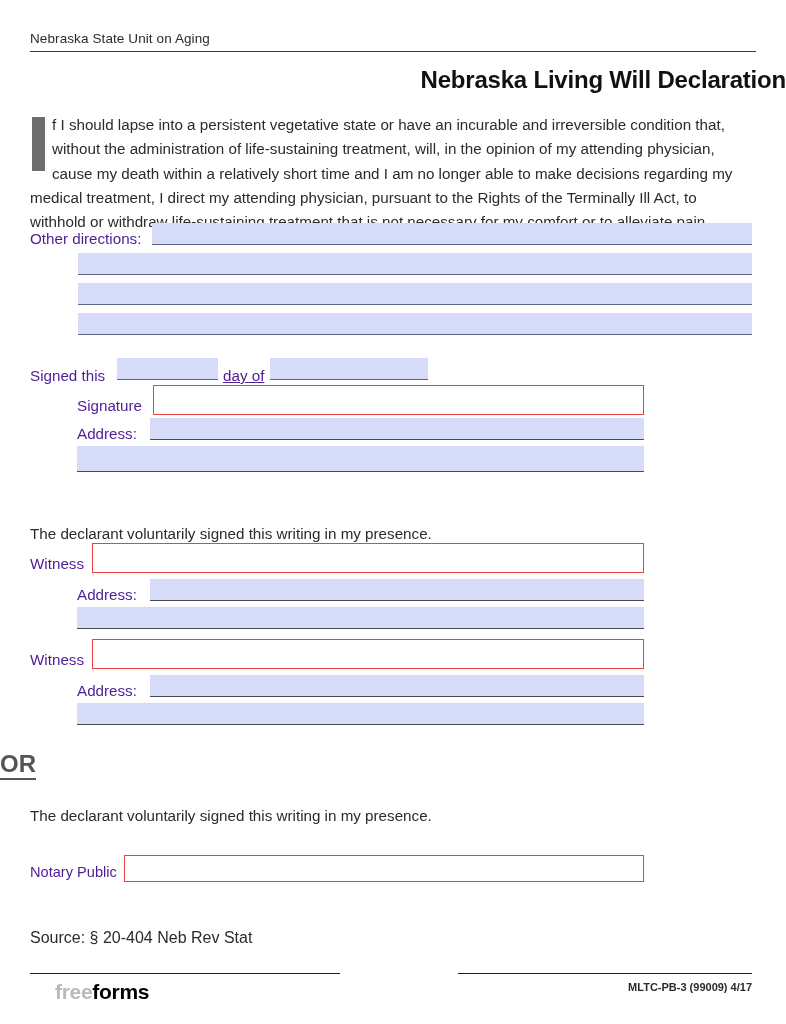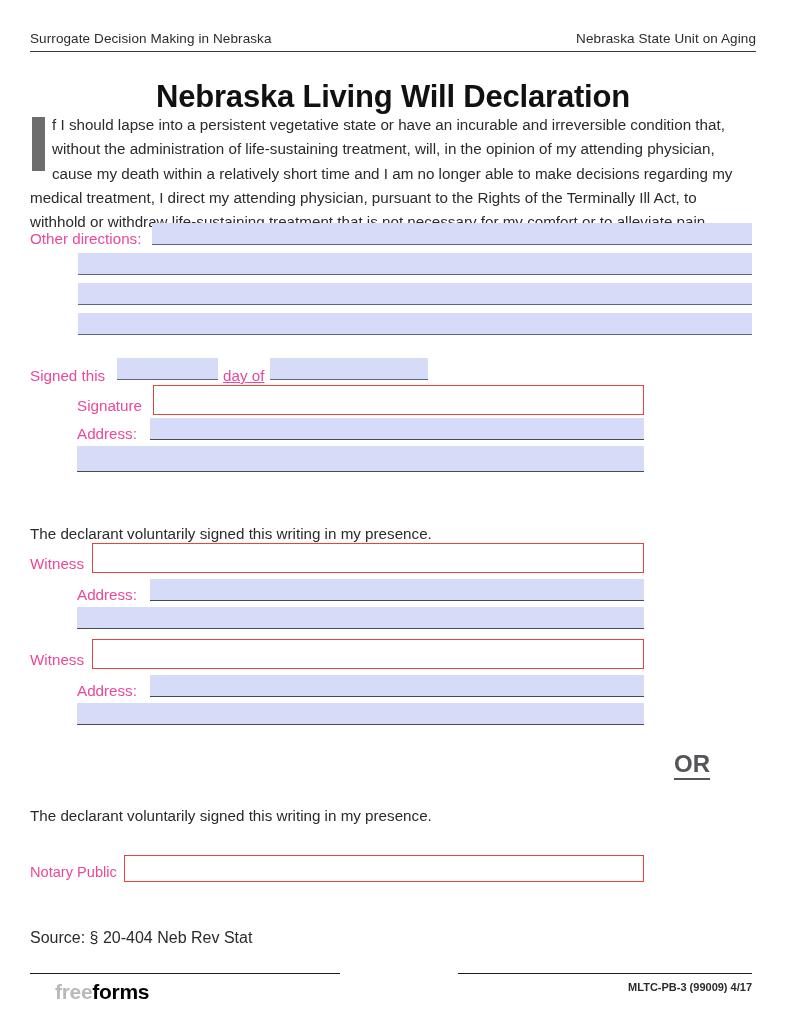--- a/index.html
+++ b/index.html
@@ -39,26 +39,25 @@
     letter-spacing: 0.1px;
     white-space: nowrap;
   }
 
   
   .doc-title {
     position: absolute;
     left: 0;
     top: 66px;
     width: 786px;
-    text-align: center;
-    font-size: 31px;
+    text-align: right;
+    font-size: 24px;
     font-weight: bold;
     letter-spacing: -0.2px;
     color: #111111;
-    margin-top: 13px;
   }
 
   
   .body-para {
     position: absolute;
     left: 30px;
     top: 113px;
     width: 722px;
     font-size: 15.2px;
     line-height: 24.3px;
@@ -88,38 +87,38 @@
   .redbox {
     position: absolute;
     background: #ffffff;
     border: 1.2px solid #e8433f;
     box-sizing: border-box;
   }
   .lbl {
     position: absolute;
     font-size: 15.2px;
     line-height: 20px;
-    color: #ec4899;
+    color: #4c1d95;
     white-space: nowrap;
   }
   .stat {
     position: absolute;
     font-size: 15.2px;
     line-height: 21px;
     color: #2b2b2b;
     white-space: nowrap;
   }
 
   
   .or-text {
     position: absolute;
     left: 0;
     top: 750px;
     width: 710px;
-    text-align: right;
+    text-align: left;
     font-size: 24px;
     font-weight: bold;
     color: #555459;
   }
   .or-text span {
     border-bottom: 2.2px solid #555459;
     padding-bottom: 1px;
   }
 
   
@@ -167,21 +166,20 @@
     white-space: nowrap;
     text-align: right;
   }
 </style>
 </head>
 <body>
 
 <div class="page">
 
   <div class="header">
-    <div class="header-left">Surrogate Decision Making in Nebraska</div>
     <div class="header-right">Nebraska State Unit on Aging</div>
   </div>
 
   <div class="doc-title">Nebraska Living Will Declaration</div>
 
   <div class="body-para">
     <span class="dropcap"></span><span>f I should lapse into a persistent vegetative state or have an incurable and irreversible condition that, without the administration of life-sustaining treatment, will, in the opinion of my attending physician, cause my death within a relatively short time and I am no longer able to make decisions regarding my medical treatment, I direct my attending physician, pursuant to the Rights of the Terminally Ill Act, to withhold or withdraw life-sustaining treatment that is not necessary for my comfort or to alleviate pain.</span>
   </div>
 
   <div class="lbl" style="left:30px; top:229px;">Other directions:</div>

